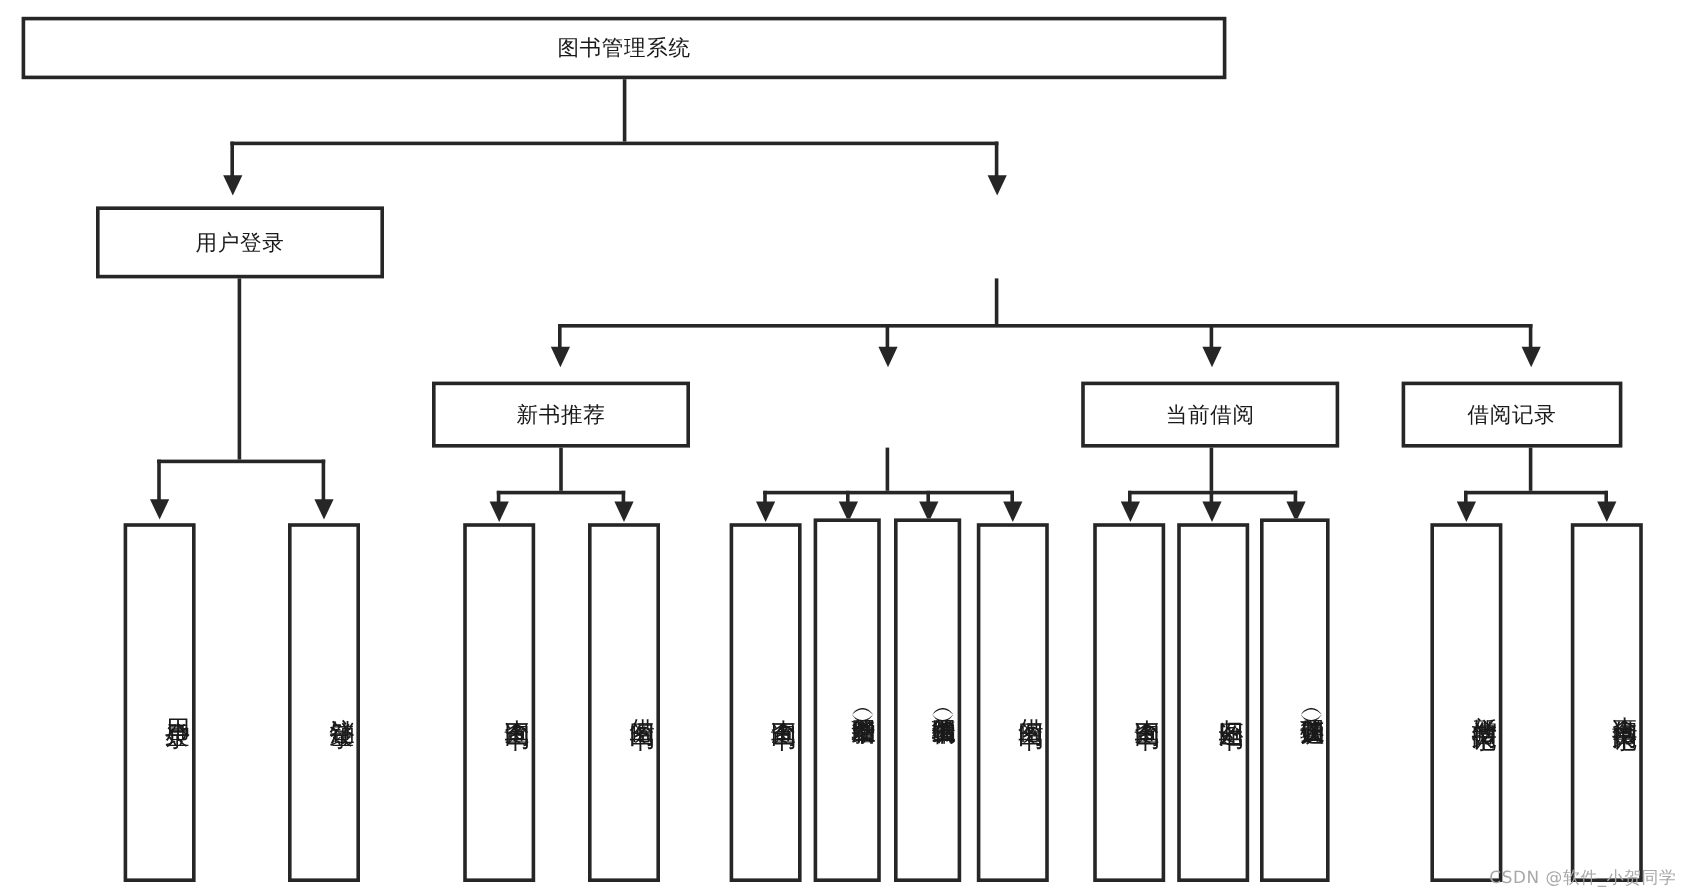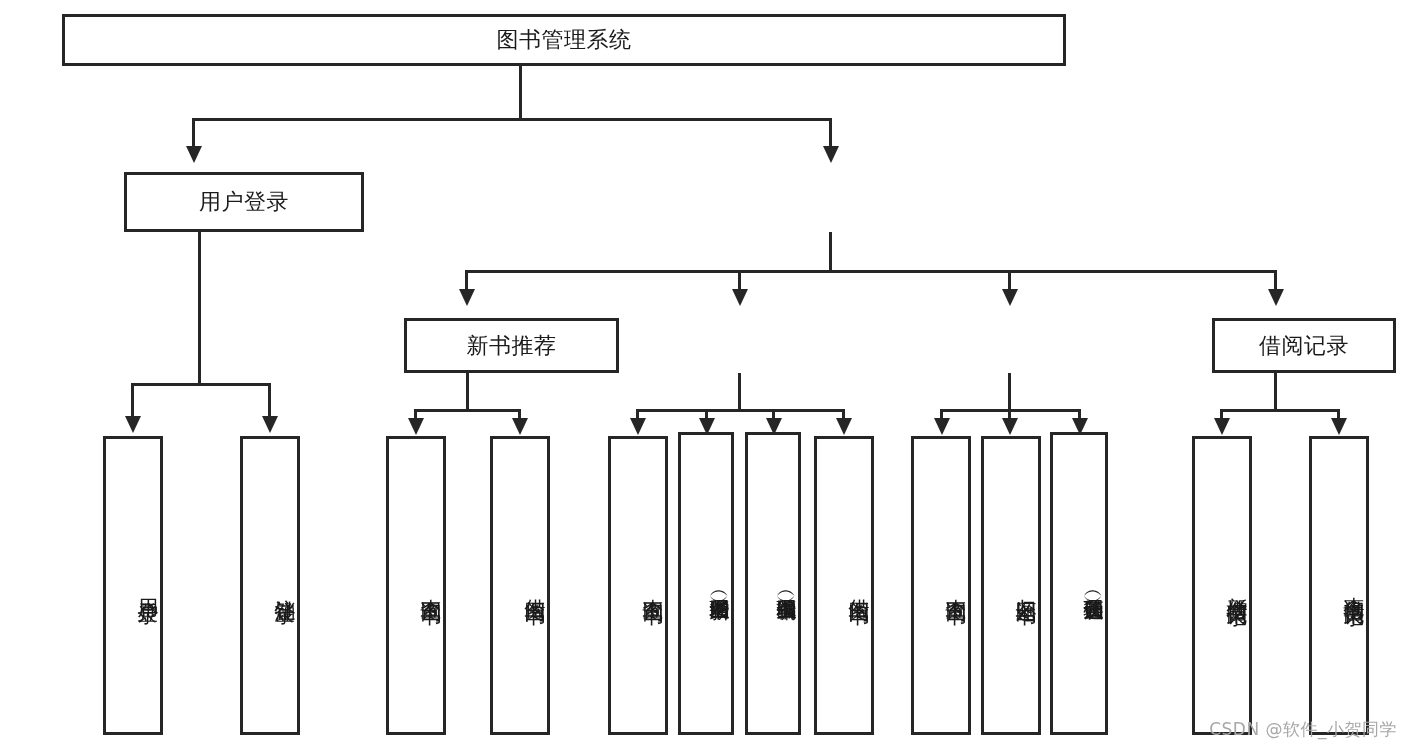--- a/index.html
+++ b/index.html
@@ -19,23 +19,22 @@
     position: absolute;
     box-sizing: border-box;
     border: 3px solid #262626;
     background: #ffffff;
     display: flex;
     align-items: center;
     justify-content: center;
     color: #1a1a1a;
   }
   .node.horiz {
-    font-size: 22px;
+    font-size: 18px;
     letter-spacing: 0.5px;
-    margin-left: 44px;
   }
   .node.vert {
     writing-mode: vertical-rl;
     text-orientation: upright;
     font-size: 21px;
     line-height: 1.15;
     letter-spacing: 2px;
     padding-top: 6px;
     padding-bottom: 6px;
     align-items: flex-start;
@@ -60,21 +59,21 @@
     width: 0;
     height: 0;
     border-left: 8px solid transparent;
     border-right: 8px solid transparent;
     border-top: 17px solid #262626;
   }
   #watermark {
     position: absolute;
     right: 8px;
     bottom: 6px;
-    font-size: 17px;
+    font-size: 14px;
     color: #a8a8a8;
     font-family: "DejaVu Sans", "Liberation Sans", sans-serif;
     letter-spacing: 0.5px;
     white-space: nowrap;
     pointer-events: none;
   }
 </style>
 </head>
 <body>
 
@@ -111,20 +110,23 @@
   <div class="line vline" style="left:738px; top:270px; width:3px; height:22px;"></div>
   <div class="arrow" style="left:732px; top:289px;"></div>
   <div class="line vline" style="left:1008px; top:270px; width:3px; height:22px;"></div>
   <div class="arrow" style="left:1002px; top:289px;"></div>
   <div class="line vline" style="left:1274px; top:270px; width:3px; height:22px;"></div>
   <div class="arrow" style="left:1268px; top:289px;"></div>
 
   <div class="node horiz" style="left:360px; top:318px; width:215px; height:55px;font-family:Liberation Mono, monospace;">
     <span class="lbl">新书推荐</span>
   </div>
+  <div class="node horiz" style="left:901px; top:318px; width:215px; height:55px;">
+    <span class="lbl">当前借阅</span>
+  </div>
   <div class="node horiz" style="left:1168px; top:318px; width:184px; height:55px;">
     <span class="lbl">借阅记录</span>
   </div>
 
   <div class="line vline" style="left:466px; top:373px; width:3px; height:36px;"></div>
   <div class="line hline" style="left:414px; top:409px; width:107px; height:3px;"></div>
   <div class="line vline" style="left:414px; top:409px; width:3px; height:12px;"></div>
   <div class="arrow" style="left:408px; top:418px;"></div>
   <div class="line vline" style="left:518px; top:409px; width:3px; height:12px;"></div>
   <div class="arrow" style="left:512px; top:418px;"></div>

